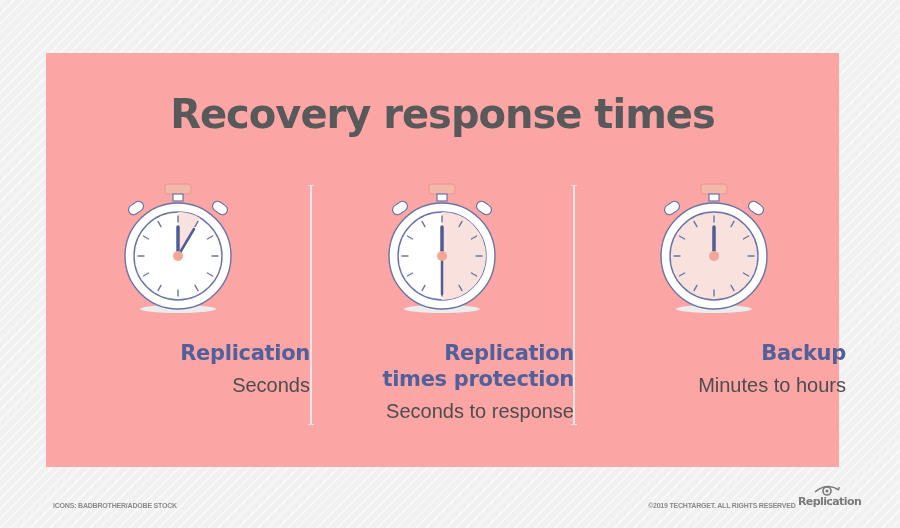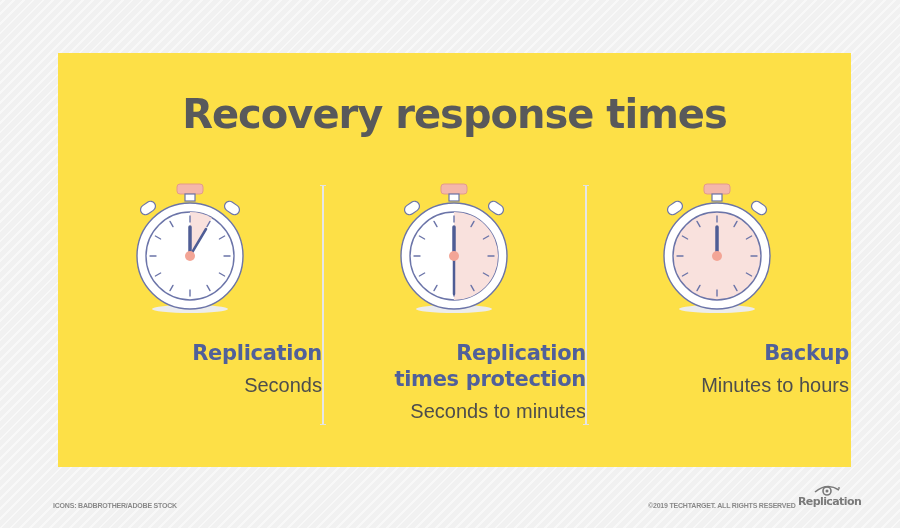--- a/index.html
+++ b/index.html
@@ -3,22 +3,22 @@
 <meta charset="utf-8">
 <style>
   html, body { margin: 0; padding: 0; }
   body {
     width: 900px; height: 528px; position: relative; overflow: hidden;
     background-color: #f2f2f2;
     background-image: repeating-linear-gradient(-45deg, #f1f1f1 0px, #f1f1f1 5px, #f8f8f8 5px, #f8f8f8 7px);
     font-family: "Liberation Sans", sans-serif;
   }
   .panel {
-    position: absolute; left: 58px; top: 53px; width: 793px; height: 414px;
-    background: #fde047;
+    position: absolute; left: 46px; top: 53px; width: 793px; height: 414px;
+    background: #fca5a5;
   }
   .title {
     position: absolute; left: 0; top: 38px; width: 100%; text-align: center;
     font-family: "DejaVu Sans", sans-serif; font-weight: bold;
     font-size: 40px; color: #58595b; letter-spacing: -1px;
   }
   .col {
     position: absolute; top: 128px; width: 264px; height: 250px;
     text-align: right;
   }
@@ -120,26 +120,26 @@
           <line x1="40" y1="40.4" x2="43" y2="45.6"></line>
       </g>
       <line x1="60" y1="75" x2="60" y2="46" stroke="#4f5d95" stroke-width="3.5" stroke-linecap="round"></line>
       <line x1="60" y1="75" x2="60" y2="113" stroke="#4f5d95" stroke-width="2.5" stroke-linecap="round"></line>
       <circle cx="60" cy="75" r="5" fill="#f3a596"></circle>
     </svg>
     <div class="label">
       <span>Replication</span><br>
       <span>times protection</span>
     </div>
-    <div class="sub">Seconds to minutes</div>
+    <div class="sub">Seconds to response</div>
   </div>
 
   <div class="divider" style="left: 527px;"></div>
 
-  <div class="col" style="left: 527px;">
+  <div class="col" style="left: 527px; padding-left: 9px;">
     <svg width="120" height="135" viewBox="0 0 120 135">
       <ellipse cx="60" cy="128" rx="38" ry="4" fill="#ececec"></ellipse>
       <rect x="47" y="3" width="26" height="10" rx="3" fill="#f4b7ab" stroke="#e39a8c" stroke-width="1"></rect>
       <rect x="55" y="13" width="10" height="7" fill="#fff" stroke="#6b74a8" stroke-width="1.2"></rect>
       <rect x="10" y="22" width="16" height="10" rx="5" transform="rotate(-35 18 27)" fill="#fff" stroke="#6b74a8" stroke-width="1.2"></rect>
       <rect x="94" y="22" width="16" height="10" rx="5" transform="rotate(35 102 27)" fill="#fff" stroke="#6b74a8" stroke-width="1.2"></rect>
       <circle cx="60" cy="75" r="53" fill="#fff" stroke="#6b74a8" stroke-width="1.4"></circle>
       <circle cx="60" cy="75" r="44" fill="#f9e1dd" stroke="#6b74a8" stroke-width="1.4"></circle>
       <g stroke="#6b74a8" stroke-width="1.4" stroke-linecap="round">
         <line x1="60" y1="35" x2="60" y2="41"></line>

